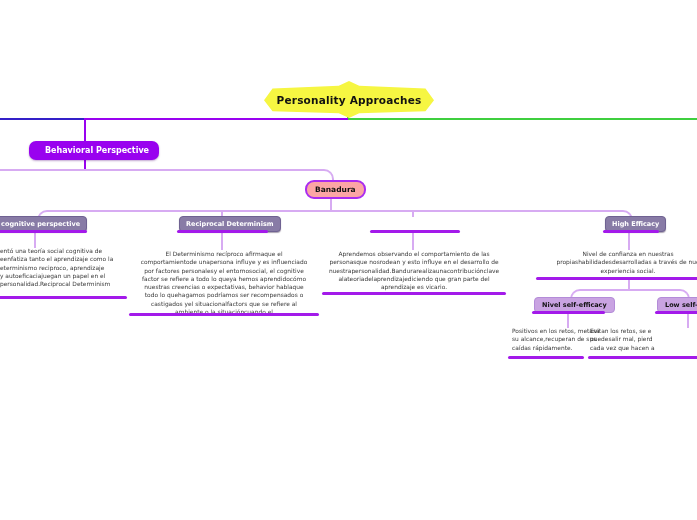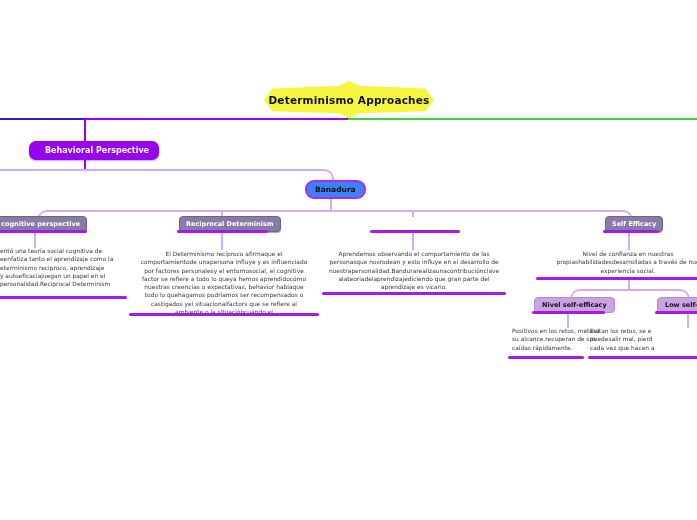--- a/index.html
+++ b/index.html
@@ -21,21 +21,21 @@
     clip-path:polygon(0 52%,5% 20%,44% 13%,50% 0,56% 13%,95% 20%,100% 52%,95% 82%,56% 87%,50% 100%,44% 87%,5% 82%);
   }
   .title-banner span{font-weight:bold;font-size:10.5px;color:#111;letter-spacing:.2px;}
   
   .node-purple{
     position:absolute;background:#9902ef;color:#fff;font-weight:bold;font-size:8px;
     padding:5px 10px;border-radius:7px;white-space:nowrap;box-shadow:0 1px 2px rgba(80,0,120,.35);
   }
   
   .node-outline{
-    position:absolute;background:#3b82f6;border:2px solid #aa2cf0;color:#111;
+    position:absolute;background:#fca5a5;border:2px solid #aa2cf0;color:#111;
     font-weight:bold;font-size:7.5px;padding:3px 8px;border-radius:9px;white-space:nowrap;
   }
   
   .node-mauve{
     position:absolute;background:#887ba6;border:1px solid #6f6292;color:#fff;
     font-weight:bold;font-size:6.5px;padding:3px 6px;border-radius:4px;white-space:nowrap;
     box-shadow:0 1px 1px rgba(40,20,60,.4);
   }
   .node-lilac{
     position:absolute;background:#c9a3e2;border:1px solid #b48cd8;color:#111;
@@ -72,21 +72,21 @@
   <div class="vline lav" style="left:412px;top:233px;height:17px;"></div>
   <div class="vline lav" style="left:628px;top:232px;height:18px;"></div>
 
   <div class="vline lav" style="left:628px;top:280px;height:10px;"></div>
   <div class="elbow tl" style="left:570px;top:289px;width:58px;height:8px;"></div>
   <div class="elbow tr" style="left:628px;top:289px;width:60px;height:8px;"></div>
   <div class="vline lav" style="left:567px;top:314px;height:14px;"></div>
   <div class="vline lav" style="left:687px;top:314px;height:14px;"></div>
 
   <div class="title-banner">
-    <span>Determinismo Approaches</span>
+    <span>Personality Approaches</span>
   </div>
 
   <div class="node-purple" style="left:29px;top:141px;padding-left:16px;">
     <span>Behavioral Perspective</span>
   </div>
   <div class="node-outline" style="left:305px;top:180px;">
     <span>Banadura</span>
   </div>
 
   <div class="node-mauve" style="left:-30px;top:216px;">
@@ -95,21 +95,21 @@
   <div class="ubar" style="left:-30px;top:230px;width:117px;"></div>
 
   <div class="node-mauve" style="left:179px;top:216px;">
     <span>Reciprocal Determinism</span>
   </div>
   <div class="ubar" style="left:177px;top:230px;width:91px;"></div>
 
   <div class="ubar" style="left:370px;top:230px;width:90px;"></div>
 
   <div class="node-mauve" style="left:605px;top:216px;">
-    <span>Self Efficacy</span>
+    <span>High Efficacy</span>
   </div>
   <div class="ubar" style="left:603px;top:230px;width:56px;"></div>
 
   <div class="node-lilac" style="left:534px;top:297px;">
     <span>Nivel self-efficacy</span>
   </div>
   <div class="ubar" style="left:532px;top:311px;width:73px;"></div>
 
   <div class="node-lilac" style="left:657px;top:297px;">
     <span>Low self-efficacy</span>

